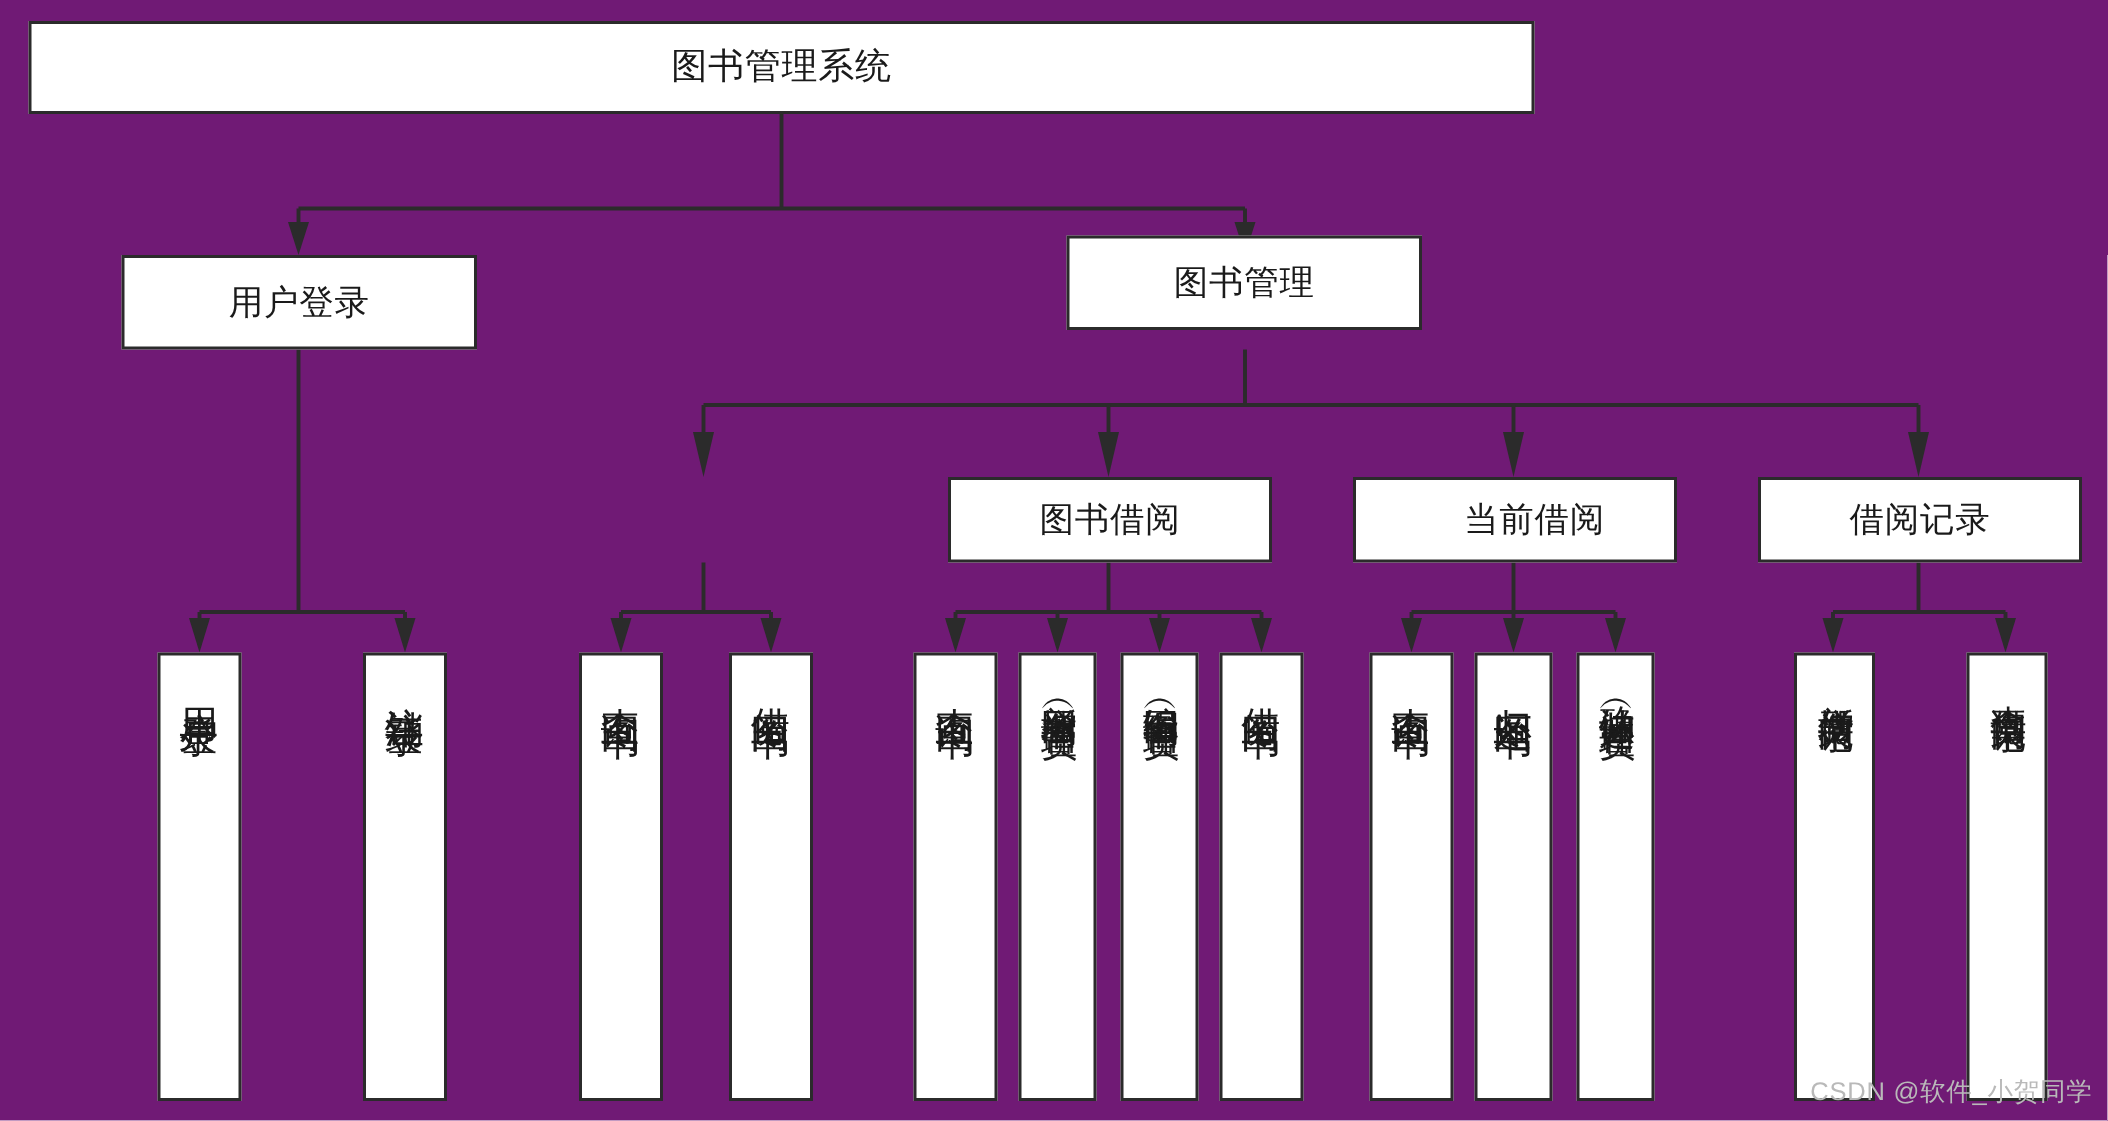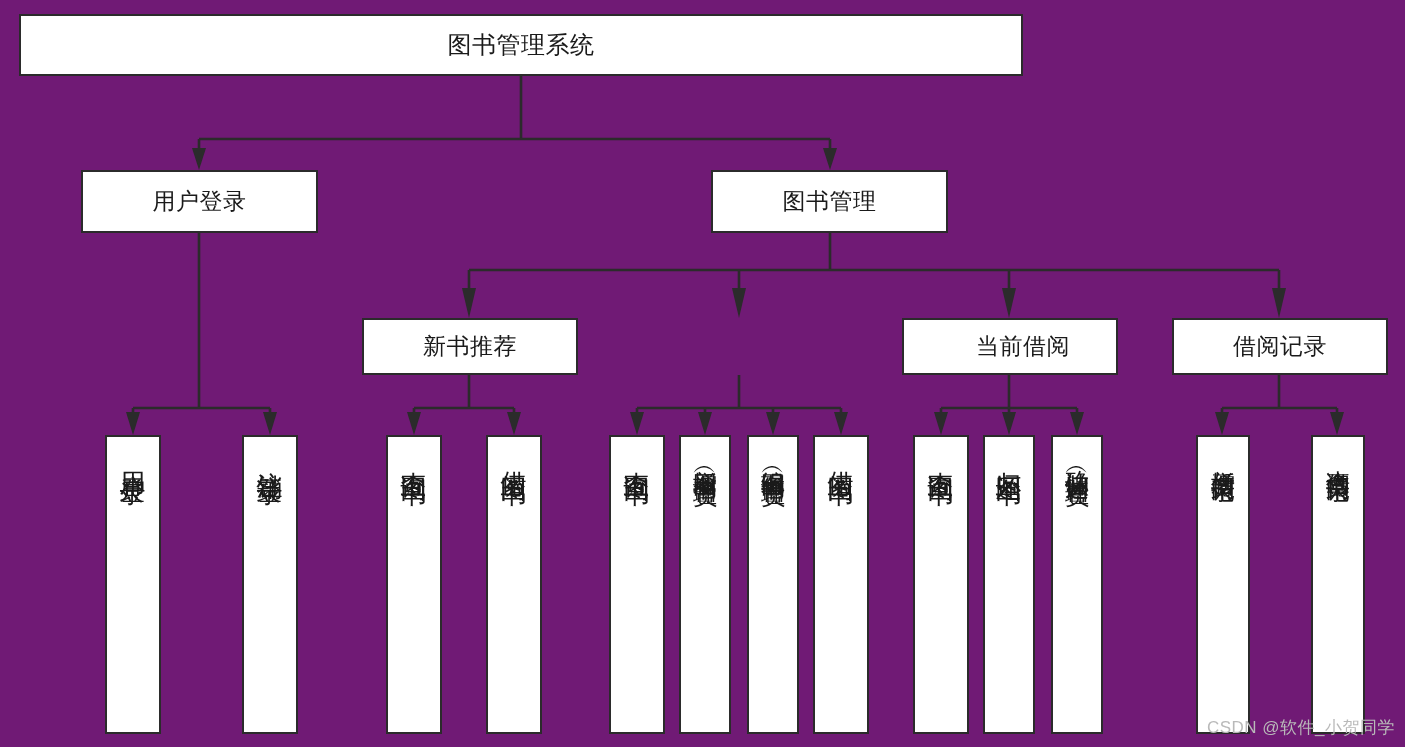--- a/index.html
+++ b/index.html
@@ -165,28 +165,28 @@
   </svg>
 
   <div class="node root horizontal" style="left:19px; top:14px; width:1004px; height:62px;">
     <span class="node-label">图书管理系统</span>
   </div>
 
   <div class="node horizontal" style="left:81px; top:170px; width:237px; height:63px;">
     <span class="node-label">用户登录</span>
   </div>
 
-  <div class="node horizontal" style="left:711px; top:170px; width:237px; height:63px;align-items:center;">
+  <div class="node horizontal" style="left:711px; top:157px; width:237px; height:63px;align-items:center;">
     <span class="node-label">图书管理</span>
   </div>
 
-  <div class="node horizontal" style="left:362px; top:318px; width:216px; height:57px;">
-    <span class="node-label">新书推荐</span>
-  </div>
-
+
+  <div class="node horizontal" style="left:632px; top:318px; width:216px; height:57px;">
+    <span class="node-label">图书借阅</span>
+  </div>
 
   <div class="node horizontal" style="left:902px; top:318px; width:216px; height:57px;padding-left:26px;">
     <span class="node-label">当前借阅</span>
   </div>
 
   <div class="node horizontal" style="left:1172px; top:318px; width:216px; height:57px;">
     <span class="node-label">借阅记录</span>
   </div>
 
   <div class="node vertical" style="left:105px; top:435px; width:56px; height:299px;">

